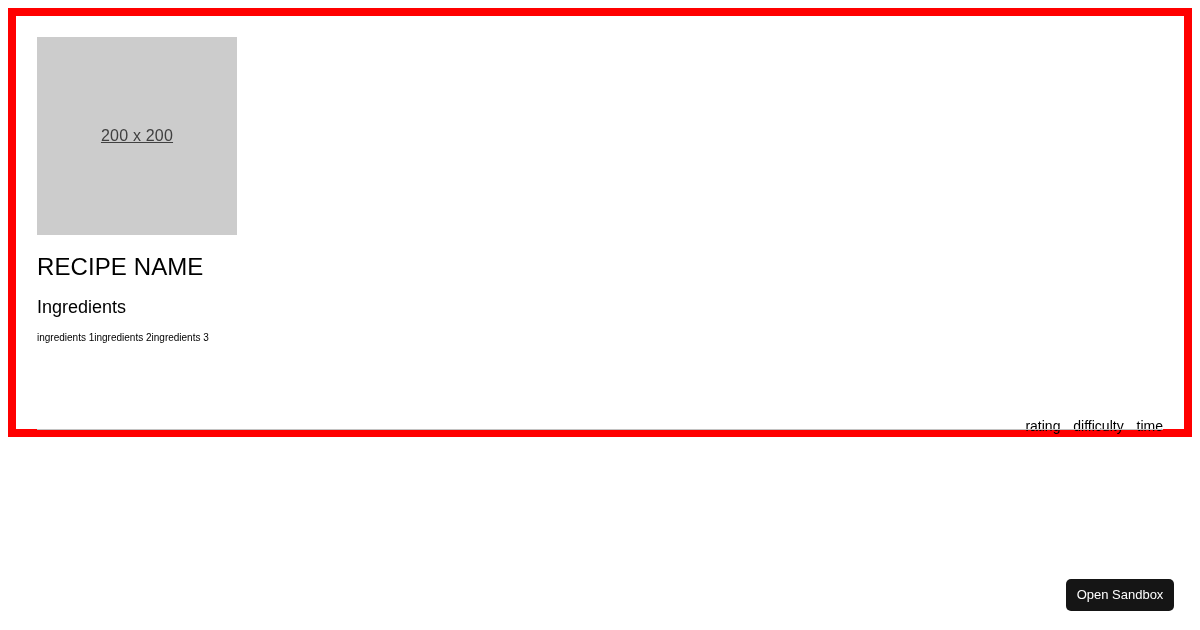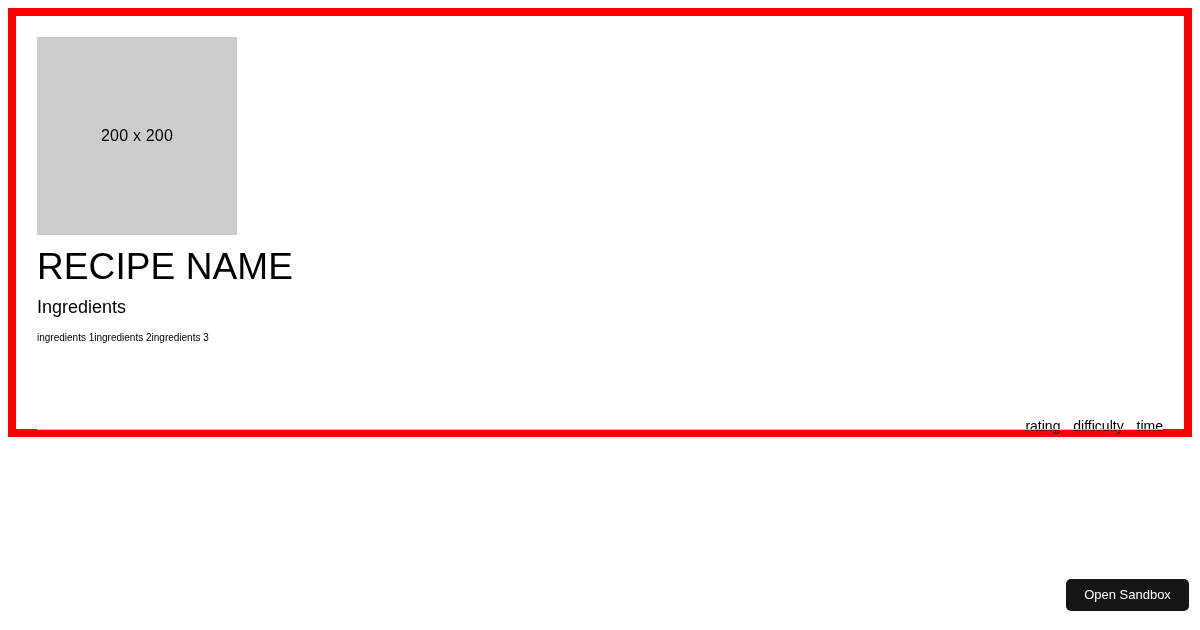--- a/index.html
+++ b/index.html
@@ -42,36 +42,37 @@
     top: 21px;
     width: 200px;
     height: 198px;
     background: #cccccc;
     display: flex;
     align-items: center;
     justify-content: center;
   }
   #recipe-image-placeholder .ph-label {
     font-size: 16px;
-    color: #000000;
+    color: #404040;
     letter-spacing: 0.2px;
     line-height: 1;
     user-select: none;
+    text-decoration: underline;
   }
 
   
   #recipe-text-block {
     position: absolute;
     left: 21px;
     top: 232px;
     right: 21px;
   }
 
   #recipe-title {
-    font-size: 37px;
+    font-size: 24px;
     font-weight: 400;
     line-height: 38px;
     margin: 0;
     letter-spacing: 0.1px;
     white-space: nowrap;
   }
 
   #ingredients-heading {
     font-size: 18px;
     font-weight: 400;
@@ -110,21 +111,21 @@
     border: 0;
     border-top: 1px solid #c2c2c2;
     margin: 0;
   }
 
   
   #open-sandbox-button {
     position: absolute;
     left: 1066px;
     top: 579px;
-    width: 123px;
+    width: 108px;
     height: 32px;
     background: #151515;
     color: #ffffff;
     border: none;
     border-radius: 5px;
     font-family: "Liberation Sans", sans-serif;
     font-size: 13px;
     line-height: 32px;
     text-align: center;
     padding: 0;

